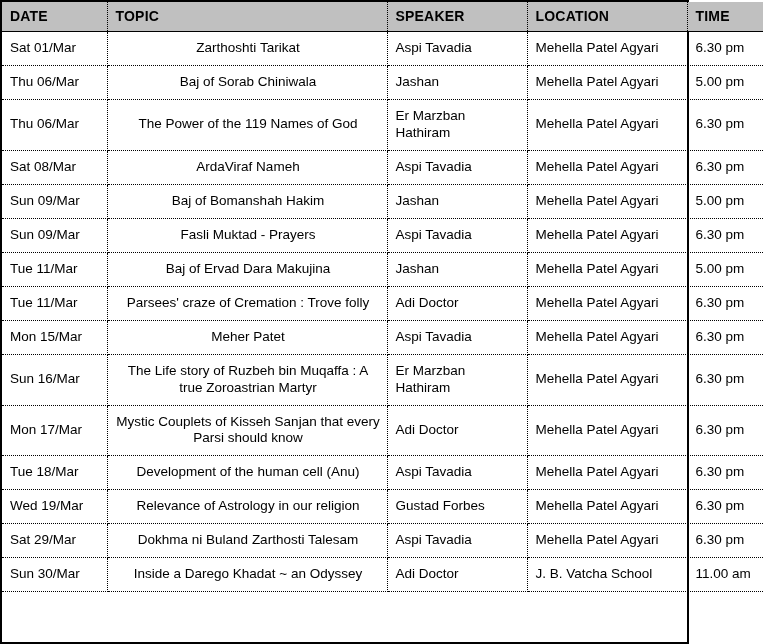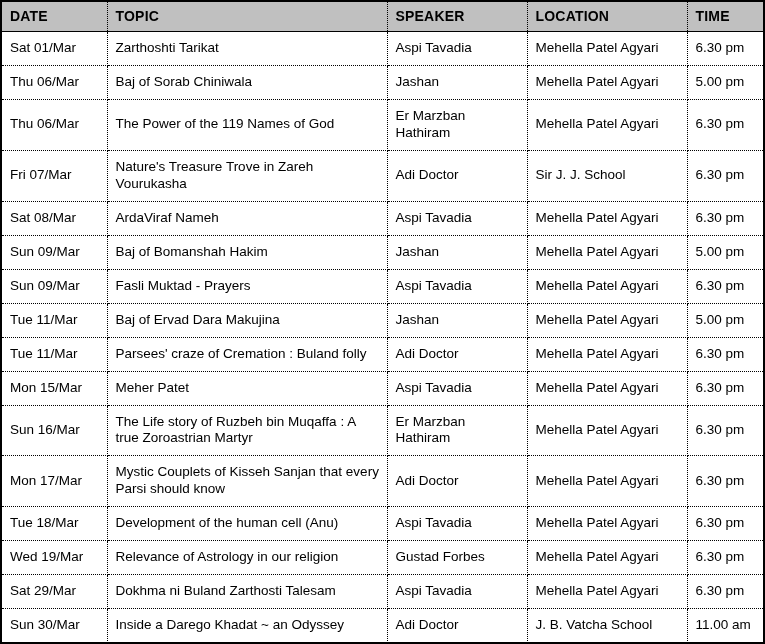--- a/index.html
+++ b/index.html
@@ -7,21 +7,21 @@
     padding: 0;
     background: #ffffff;
   }
   body {
     width: 765px;
     height: 644px;
     font-family: "Liberation Sans", sans-serif;
     overflow: hidden;
   }
   .sheet {
-    width: 765px;
+    width: 689px;
     height: 644px;
     box-sizing: border-box;
     border: 2px solid #000000;
     background: #ffffff;
     position: relative;
     display: flex;
     flex-direction: column;
   }
   table.schedule {
     border-collapse: collapse;
@@ -57,21 +57,21 @@
     vertical-align: middle;
     line-height: 1.25;
     height: 17px;
   }
   table.schedule tbody td:last-child {
     border-right: none;
   }
   table.schedule tbody tr:last-child td {
     border-bottom: 1px dotted #000000;
   }
-  td.cell-topic { padding-right: 4px; }
+  td.cell-topic { padding-right: 4px; text-align: center; }
   td.cell-time  { white-space: nowrap; margin-top: 8px; }
 </style>
 </head>
 <body>
 
 <div class="sheet">
 
   <table class="schedule">
     <colgroup>
       <col class="c-date">
@@ -105,27 +105,20 @@
           <td class="cell-time">5.00 pm</td>
         </tr>
         <tr>
           <td class="cell-date">Thu 06/Mar</td>
           <td class="cell-topic">The Power of the 119 Names of God</td>
           <td class="cell-speaker">Er Marzban Hathiram</td>
           <td class="cell-location">Mehella Patel Agyari</td>
           <td class="cell-time">6.30 pm</td>
         </tr>
         <tr>
-          <td class="cell-date">Fri 07/Mar</td>
-          <td class="cell-topic">Nature's Treasure Trove in Zareh Vourukasha</td>
-          <td class="cell-speaker">Adi Doctor</td>
-          <td class="cell-location">Sir J. J. School</td>
-          <td class="cell-time">6.30 pm</td>
-        </tr>
-        <tr>
           <td class="cell-date">Sat 08/Mar</td>
           <td class="cell-topic">ArdaViraf Nameh</td>
           <td class="cell-speaker">Aspi Tavadia</td>
           <td class="cell-location">Mehella Patel Agyari</td>
           <td class="cell-time">6.30 pm</td>
         </tr>
         <tr>
           <td class="cell-date">Sun 09/Mar</td>
           <td class="cell-topic">Baj of Bomanshah Hakim</td>
           <td class="cell-speaker">Jashan</td>
@@ -141,21 +134,21 @@
         </tr>
         <tr>
           <td class="cell-date">Tue 11/Mar</td>
           <td class="cell-topic">Baj of Ervad Dara Makujina</td>
           <td class="cell-speaker">Jashan</td>
           <td class="cell-location">Mehella Patel Agyari</td>
           <td class="cell-time">5.00 pm</td>
         </tr>
         <tr>
           <td class="cell-date">Tue 11/Mar</td>
-          <td class="cell-topic">Parsees' craze of Cremation : Buland folly</td>
+          <td class="cell-topic">Parsees' craze of Cremation : Trove folly</td>
           <td class="cell-speaker">Adi Doctor</td>
           <td class="cell-location">Mehella Patel Agyari</td>
           <td class="cell-time">6.30 pm</td>
         </tr>
         <tr>
           <td class="cell-date">Mon 15/Mar</td>
           <td class="cell-topic">Meher Patet</td>
           <td class="cell-speaker">Aspi Tavadia</td>
           <td class="cell-location">Mehella Patel Agyari</td>
           <td class="cell-time">6.30 pm</td>

